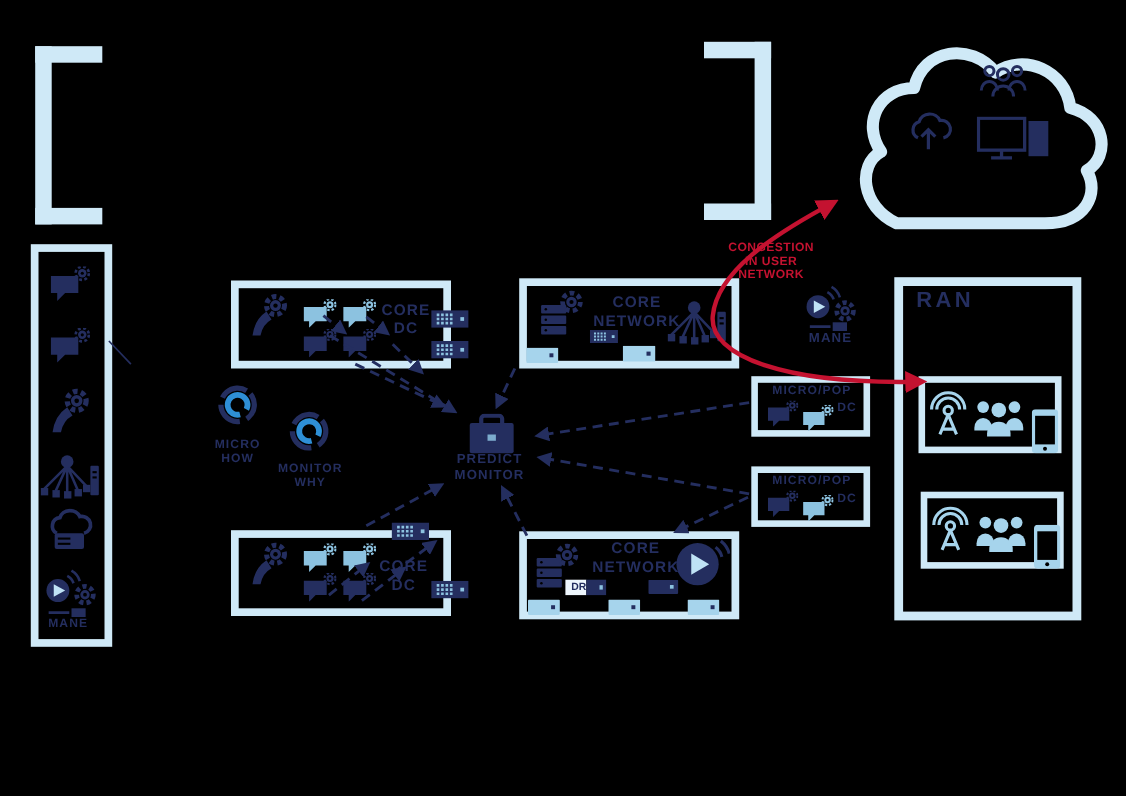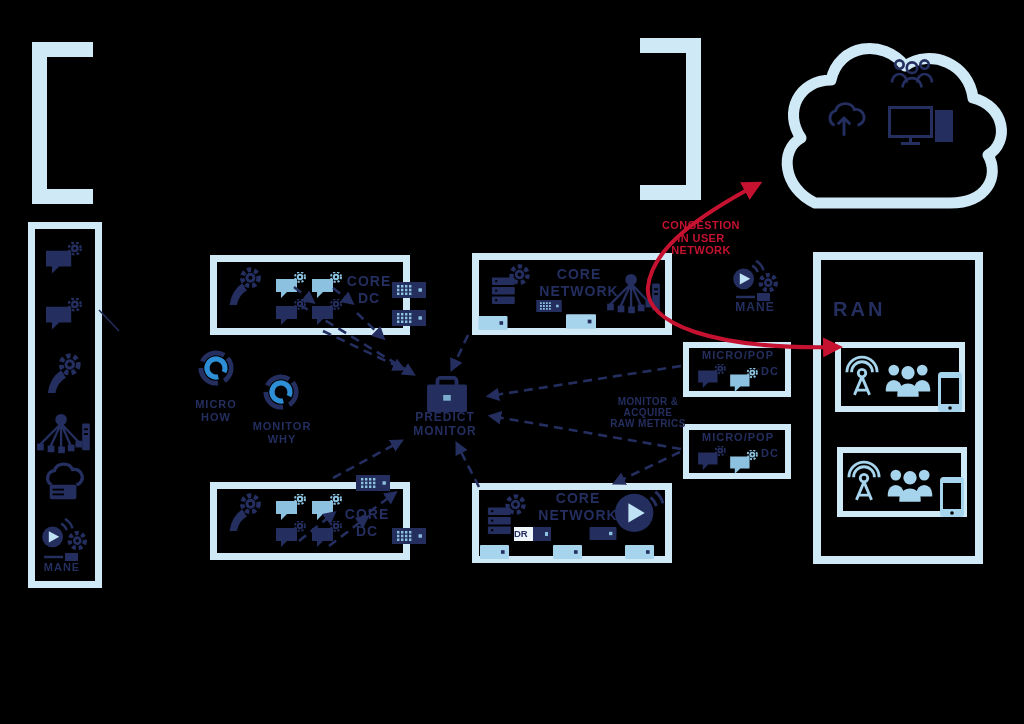--- a/index.html
+++ b/index.html
@@ -23,26 +23,26 @@
   .c-navy{color:var(--navy,#242e5f);}
   .c-light{color:var(--mid-blue,#8cc2e0);--accent:#242e5f;}
   .c-ran{color:var(--ran-blue,#a6d4ec);--accent:#242e5f;}
   .c-sw{color:var(--navy,#242e5f);--accent:#8cc2e0;}
   .defs{position:absolute;width:0;height:0;overflow:hidden;}
   
   .lab14{font-size:14px;}
   .lab13{font-size:11px;}
   .lab12{font-size:12px;}
   .lab11{font-size:11px;}
-  #ran-label{font-size:20px;letter-spacing:3px;text-align:left;margin-top:36px;}
+  #ran-label{font-size:20px;letter-spacing:3px;text-align:left;}
   #congestion{color:var(--red,#c41230);font-size:11px;line-height:12.5px;letter-spacing:.4px;}
   #monitor-note{font-size:10px;line-height:11px;letter-spacing:.4px;}
   .drwrap{display:flex;height:14px;}
   .drlabel{background:#eef6fc;color:var(--navy,#242e5f);font-size:9.5px;font-weight:bold;
-           width:19px;text-align:left;line-height:14px;}
+           width:19px;text-align:right;line-height:14px;}
   .drdark{background:var(--navy,#242e5f);flex:1;position:relative;}
   .drdark .dot{position:absolute;width:3.5px;height:3.5px;background:var(--mid-blue,#8cc2e0);right:3px;top:5px;}
   
   .layer{position:absolute;left:0;top:0;z-index:9;pointer-events:none;}
   .layer .d{stroke:var(--navy,#242e5f);stroke-width:2.6;stroke-dasharray:9 6;fill:none;}
   .layer .red{stroke:var(--red,#c41230);stroke-width:4;fill:none;}
   .layer .thin{stroke:var(--navy,#242e5f);stroke-width:1.5;}
 </style>
 </head>
 <body>
@@ -398,25 +398,20 @@
     </svg>
   <svg class="ic c-navy" style="left:736px;top:292px" width="34" height="9">
       <use href="#sym-linebox"></use>
     </svg>
   <div class="abs txt lab12" style="left:729px;top:300px;width:52px">MANE</div>
 
   <div class="abs txt" id="congestion" style="left:655px;top:219px;width:92px">
     <div>CONGESTION</div>
     <div>IN USER</div>
     <div>NETWORK</div>
-  </div>
-  <div class="abs txt" id="monitor-note" style="left:596px;top:396px;width:104px">
-    <div>MONITOR &amp;</div>
-    <div>ACQUIRE</div>
-    <div>RAW METRICS</div>
   </div>
 
   <svg class="layer" width="1024" height="724" viewBox="0 0 1024 724">
     <defs>
       <marker id="mN" viewBox="0 0 10 10" refX="7.5" refY="5" markerWidth="5.2" markerHeight="5.2" orient="auto-start-reverse">
         <path d="M0 0 L10 5 L0 10 z" fill="#242e5f"></path>
       </marker>
       <marker id="mR" viewBox="0 0 10 10" refX="7.5" refY="5" markerWidth="5" markerHeight="5" orient="auto-start-reverse">
         <path d="M0 0 L10 5 L0 10 z" fill="#c41230"></path>
       </marker>

